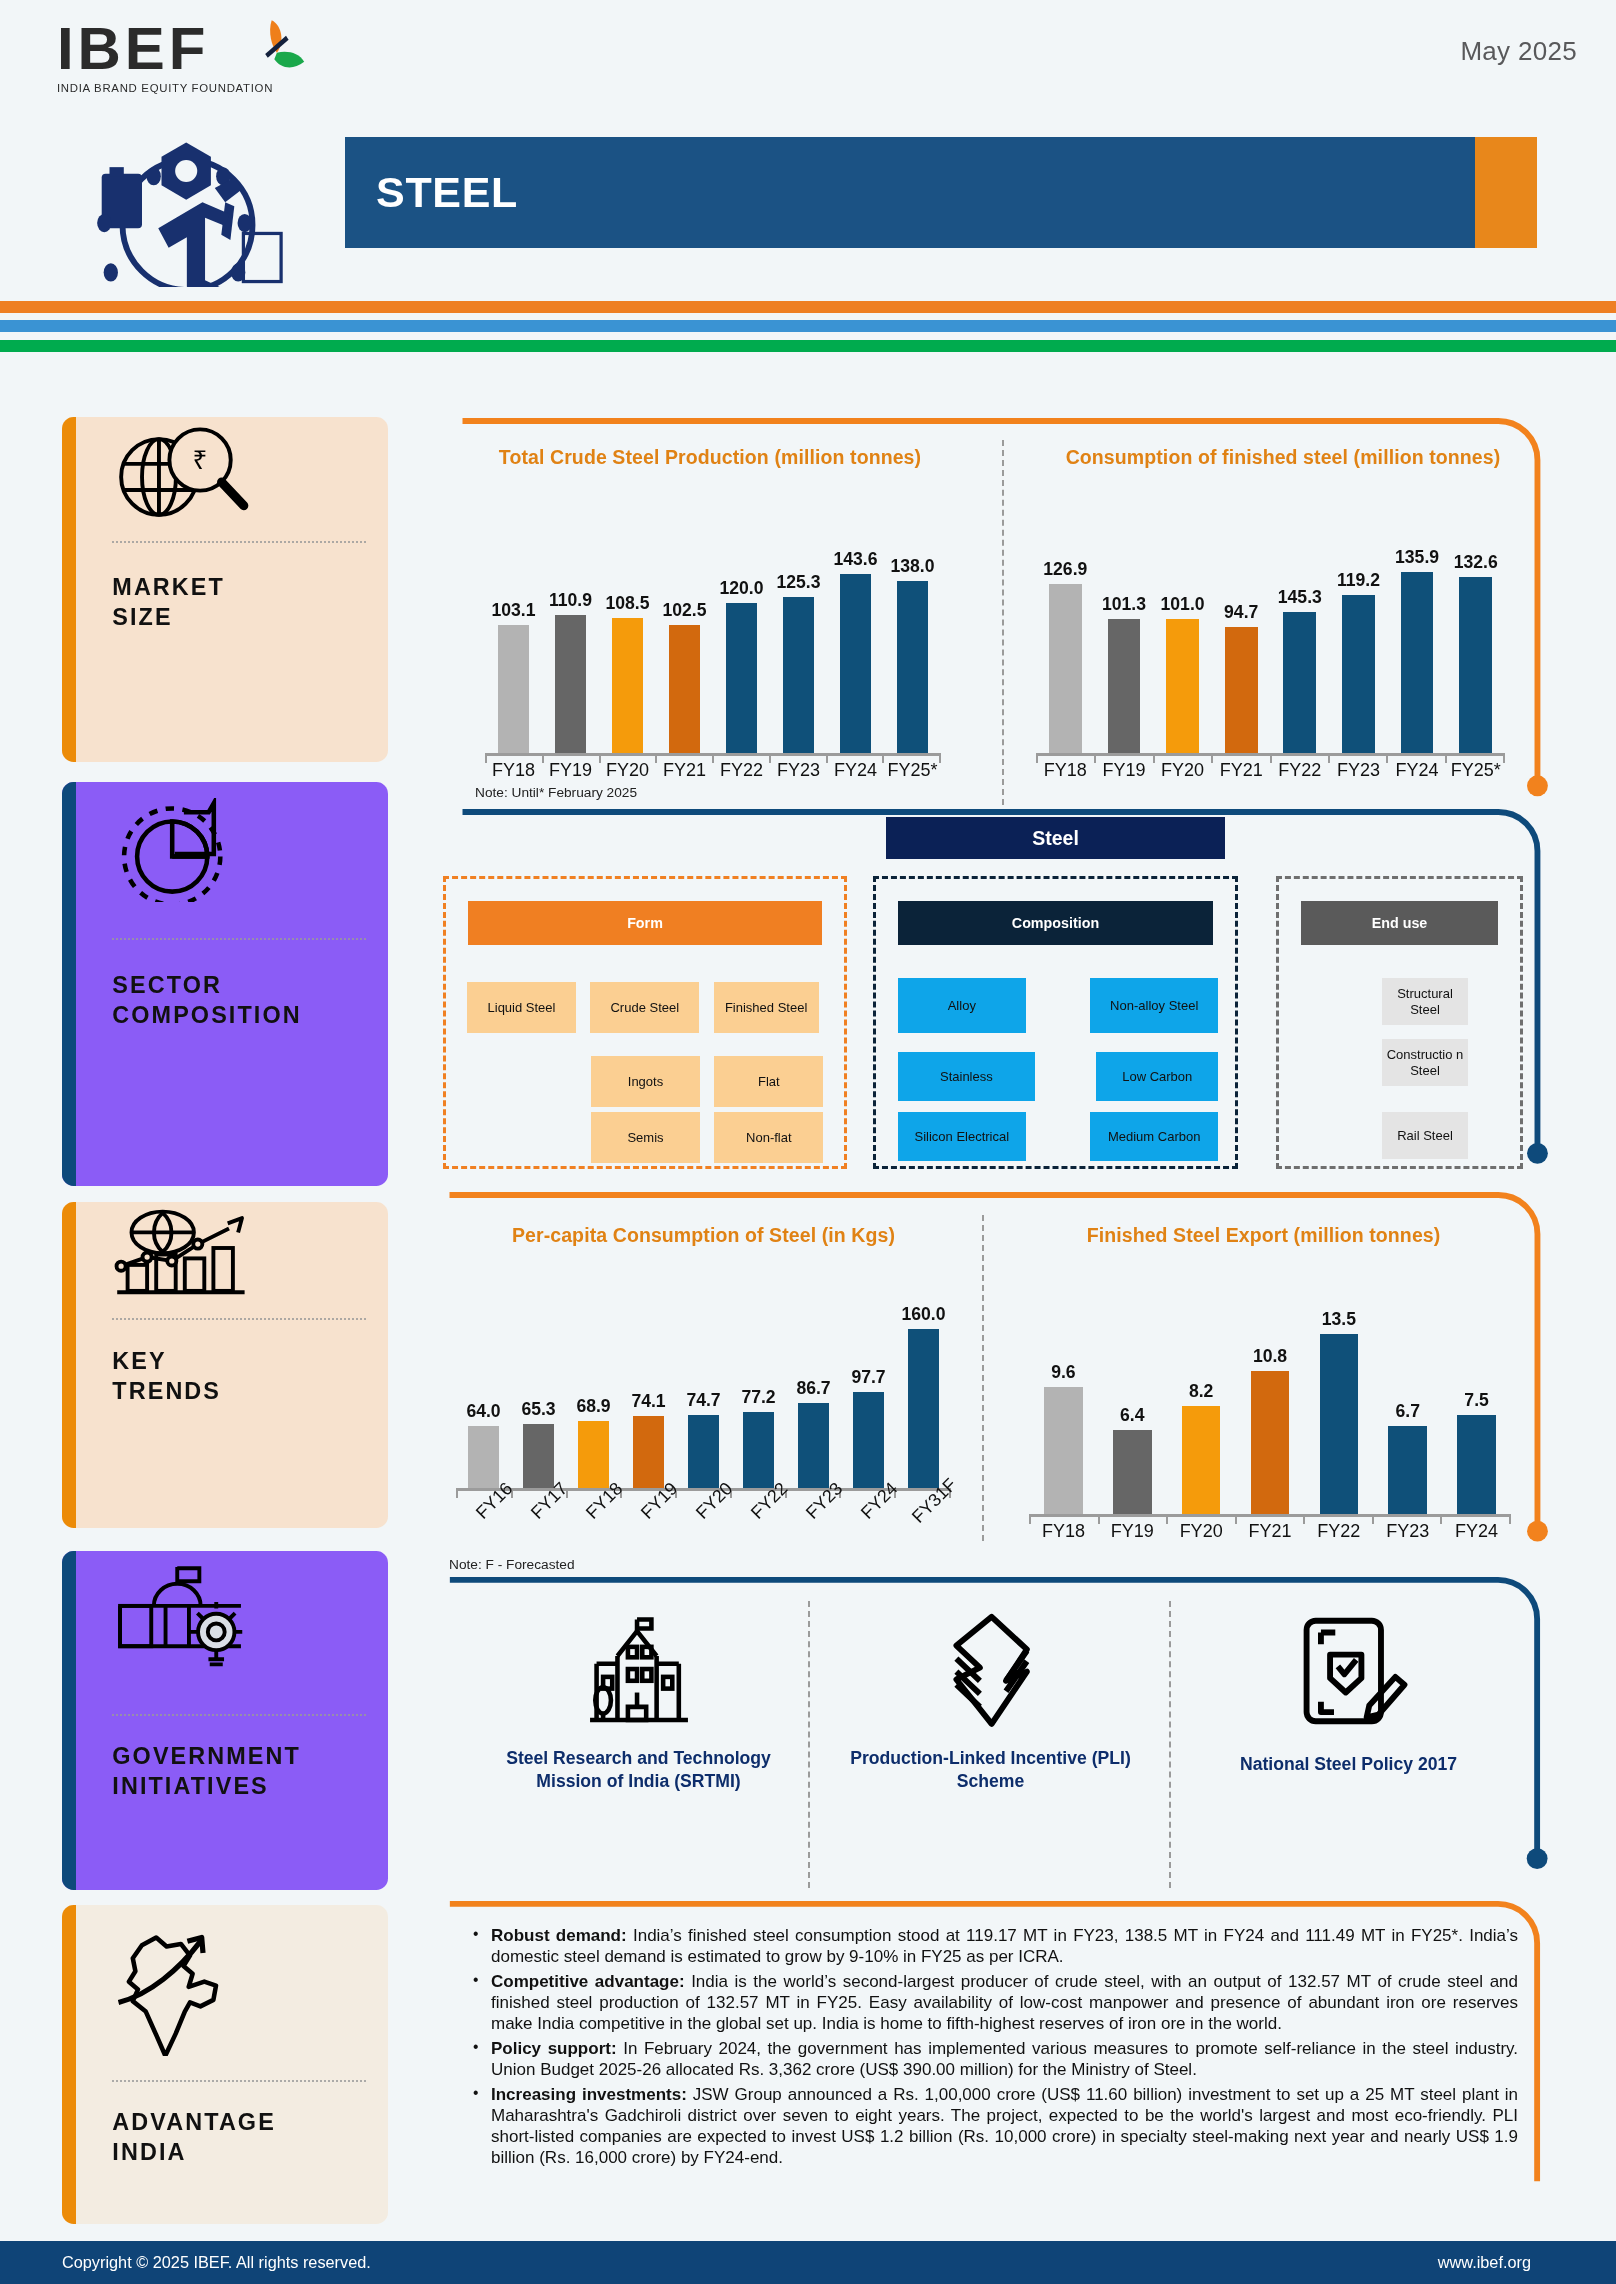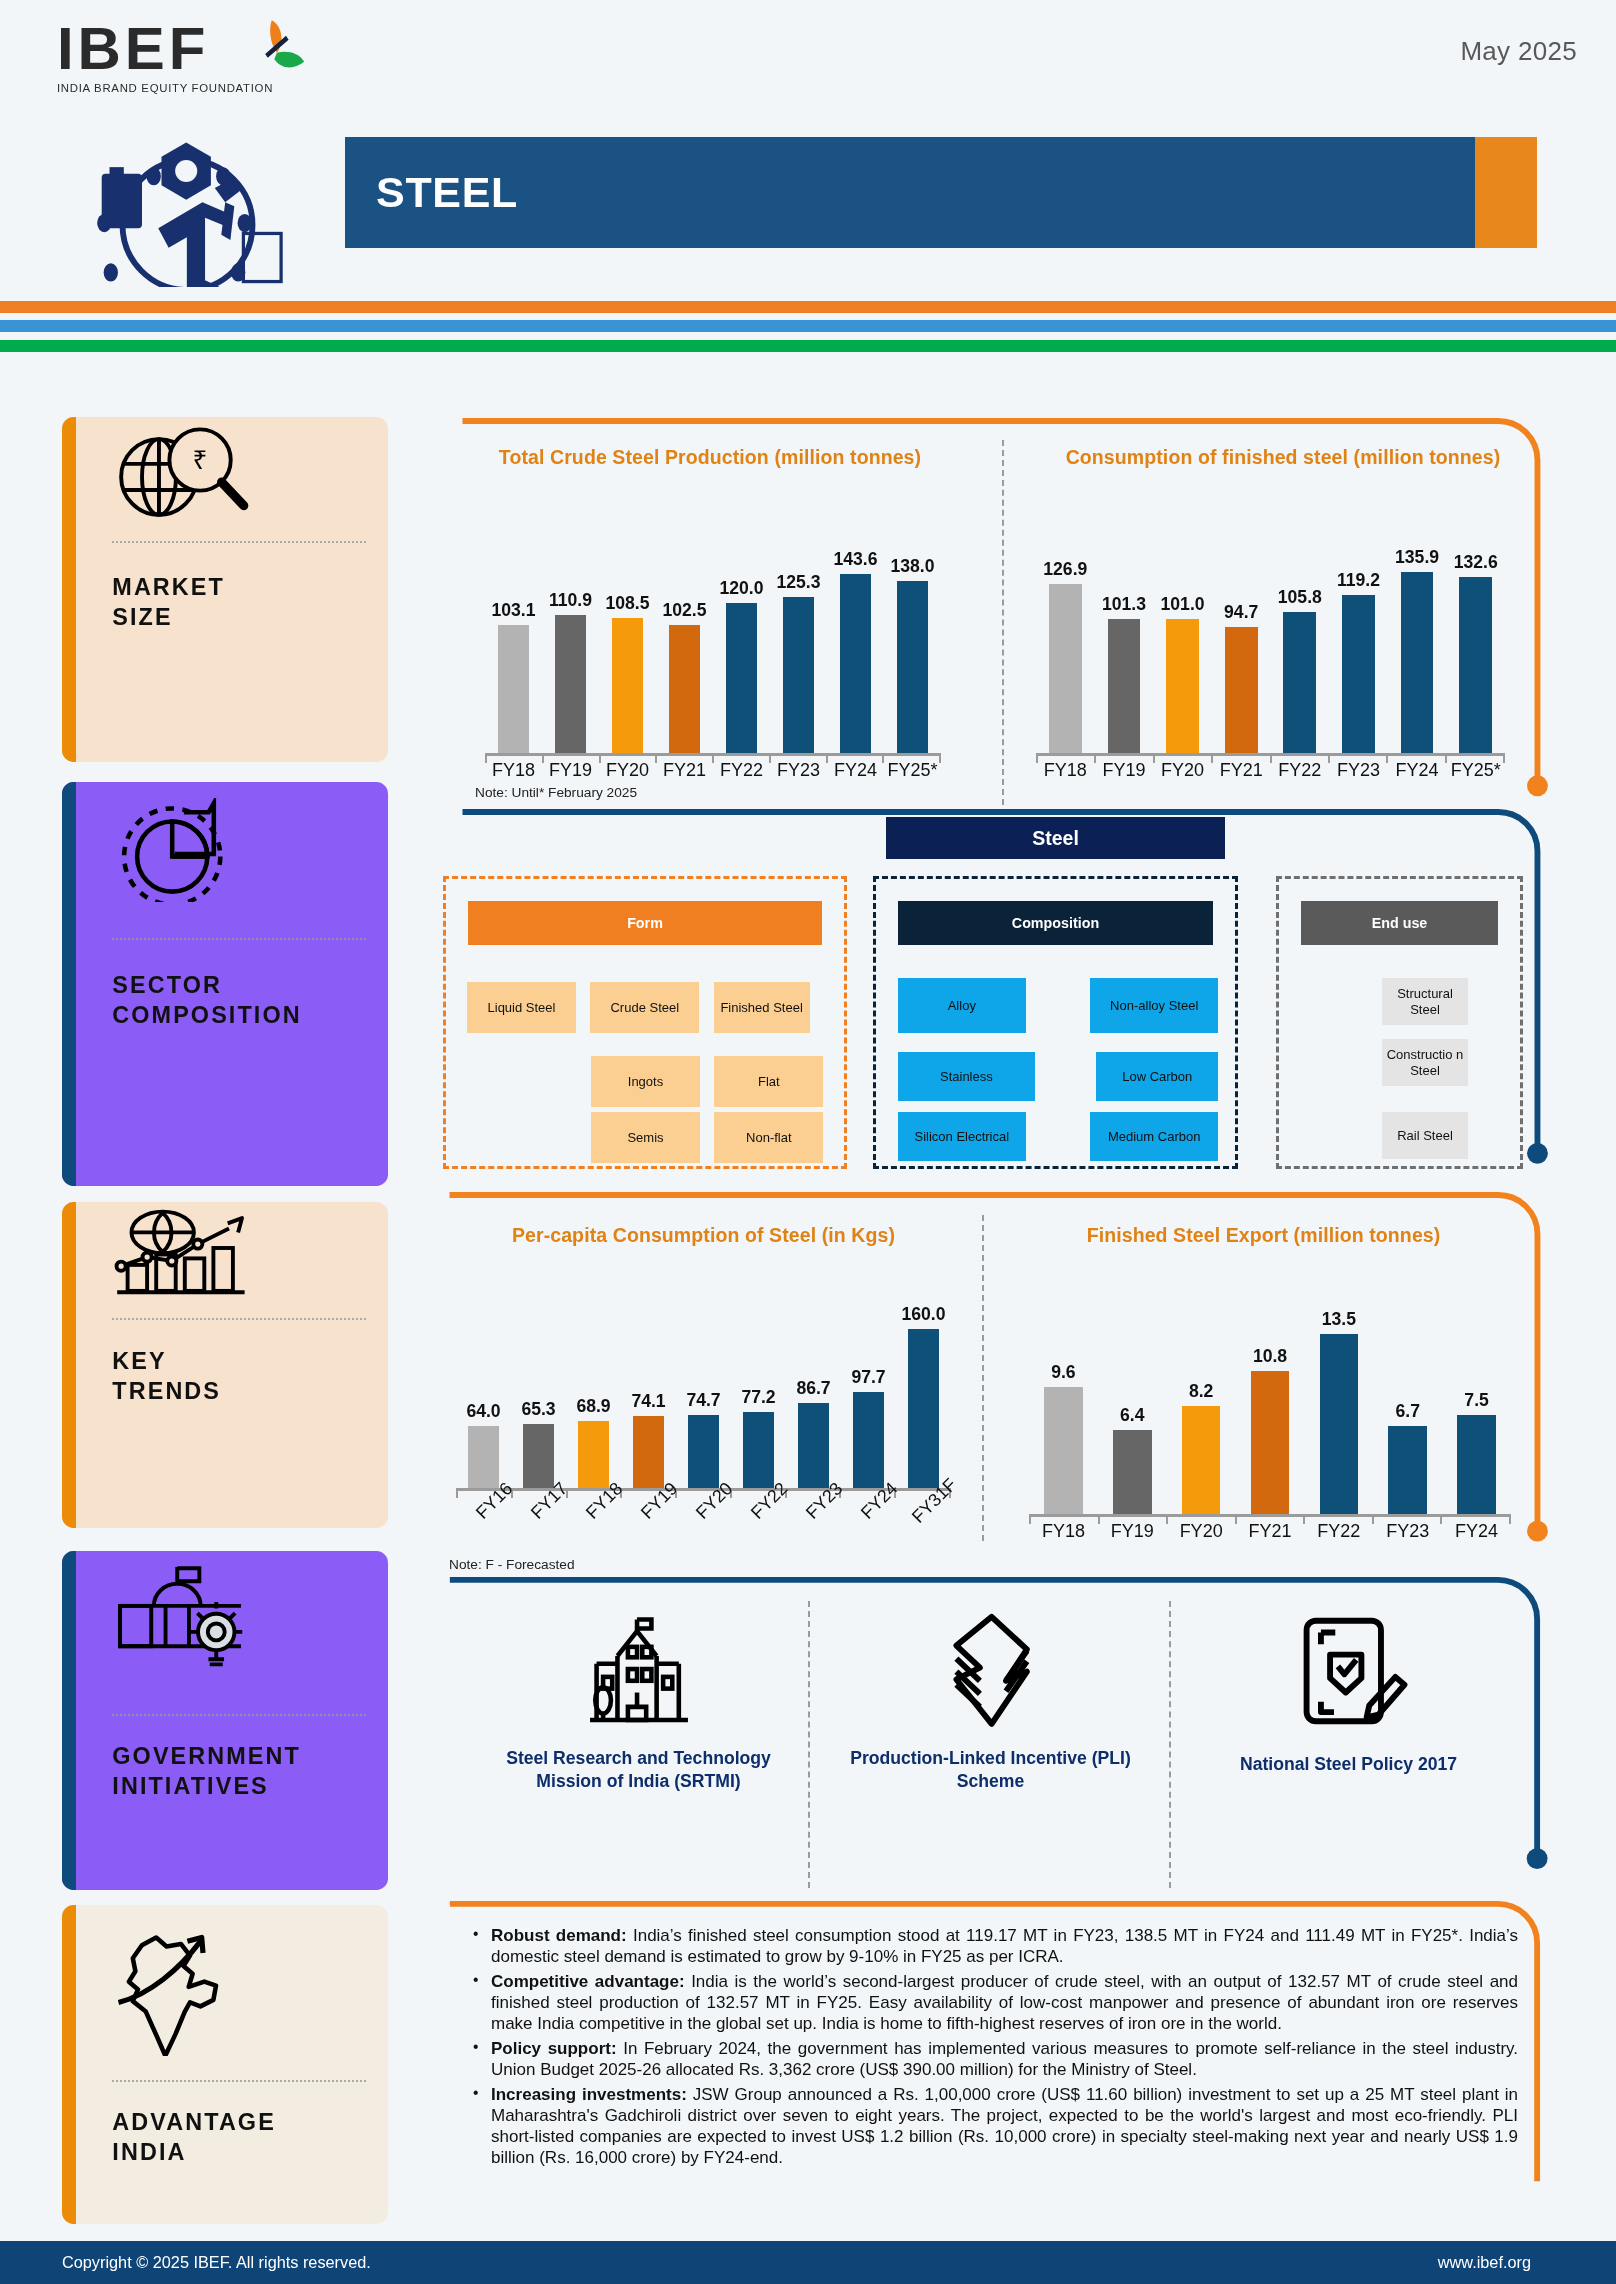--- a/index.html
+++ b/index.html
@@ -380,21 +380,21 @@
       </div>
       <div class="bcol">
         <div class="bval">101.0</div>
         <div class="brect" style="height: 136px; background: rgb(245, 155, 11);"></div>
       </div>
       <div class="bcol">
         <div class="bval">94.7</div>
         <div class="brect" style="height: 128px; background: rgb(210, 105, 14);"></div>
       </div>
       <div class="bcol">
-        <div class="bval">105.8</div>
+        <div class="bval">145.3</div>
         <div class="brect" style="height: 143px; background: rgb(15, 80, 121);"></div>
       </div>
       <div class="bcol">
         <div class="bval">119.2</div>
         <div class="brect" style="height: 160px; background: rgb(15, 80, 121);"></div>
       </div>
       <div class="bcol">
         <div class="bval">135.9</div>
         <div class="brect" style="height: 183px; background: rgb(15, 80, 121);"></div>
       </div>
@@ -437,21 +437,21 @@
   <span>Steel</span>
 </div>
 
 <div class="grpbox b-orange" style="left:443px;top:876px;width:404px;height:293px">
   <div class="ghead h-orange">Form</div>
   <div class="cellrow" style="left:21px;top:103px;width:362px;height:51px">
     <div class="cell c-orange" style="width:109px">Liquid Steel</div>
     <div style="width:14.3px"></div>
     <div class="cell c-orange" style="width:109px">Crude Steel</div>
     <div style="width:14.3px"></div>
-    <div class="cell c-orange" style="width:96px">Finished Steel</div>
+    <div class="cell c-orange" style="width:105px">Finished Steel</div>
   </div>
   <div class="cellrow" style="left:145px;top:177px;width:238px;height:51px">
     <div class="cell c-orange" style="width:109px">Ingots</div>
     <div style="width:14.3px"></div>
     <div class="cell c-orange" style="width:109px">Flat</div>
   </div>
   <div class="cellrow" style="left:145px;top:233px;width:238px;height:51px">
     <div class="cell c-orange" style="width:109px">Semis</div>
     <div style="width:14.3px"></div>
     <div class="cell c-orange" style="width:109px">Non-flat</div>

